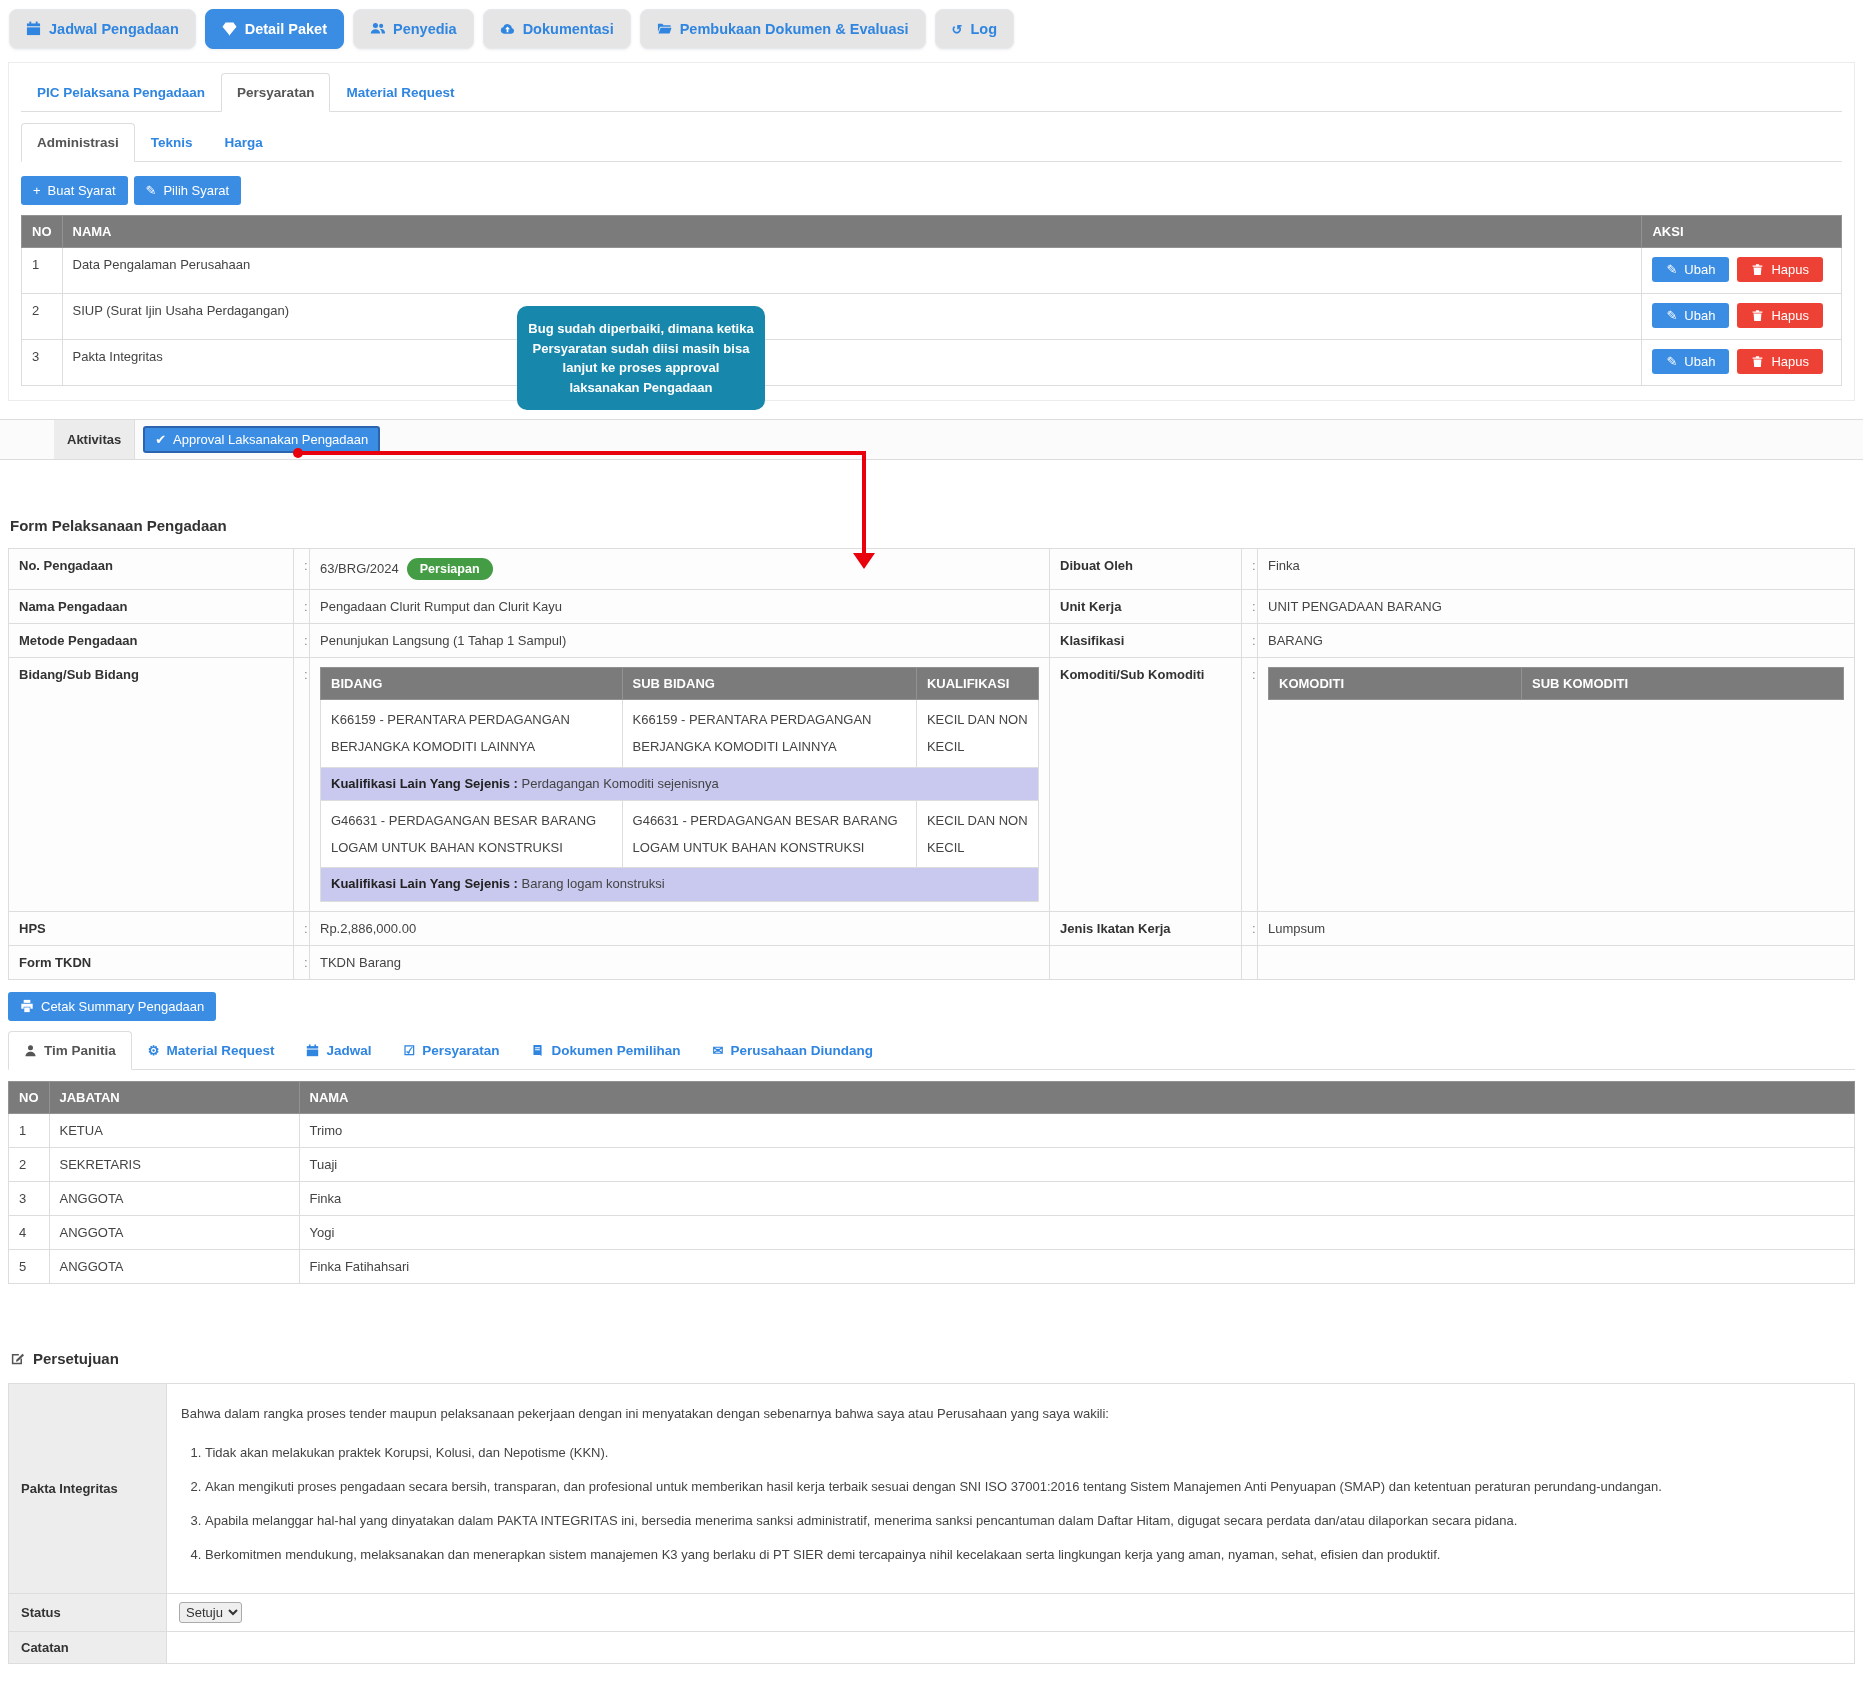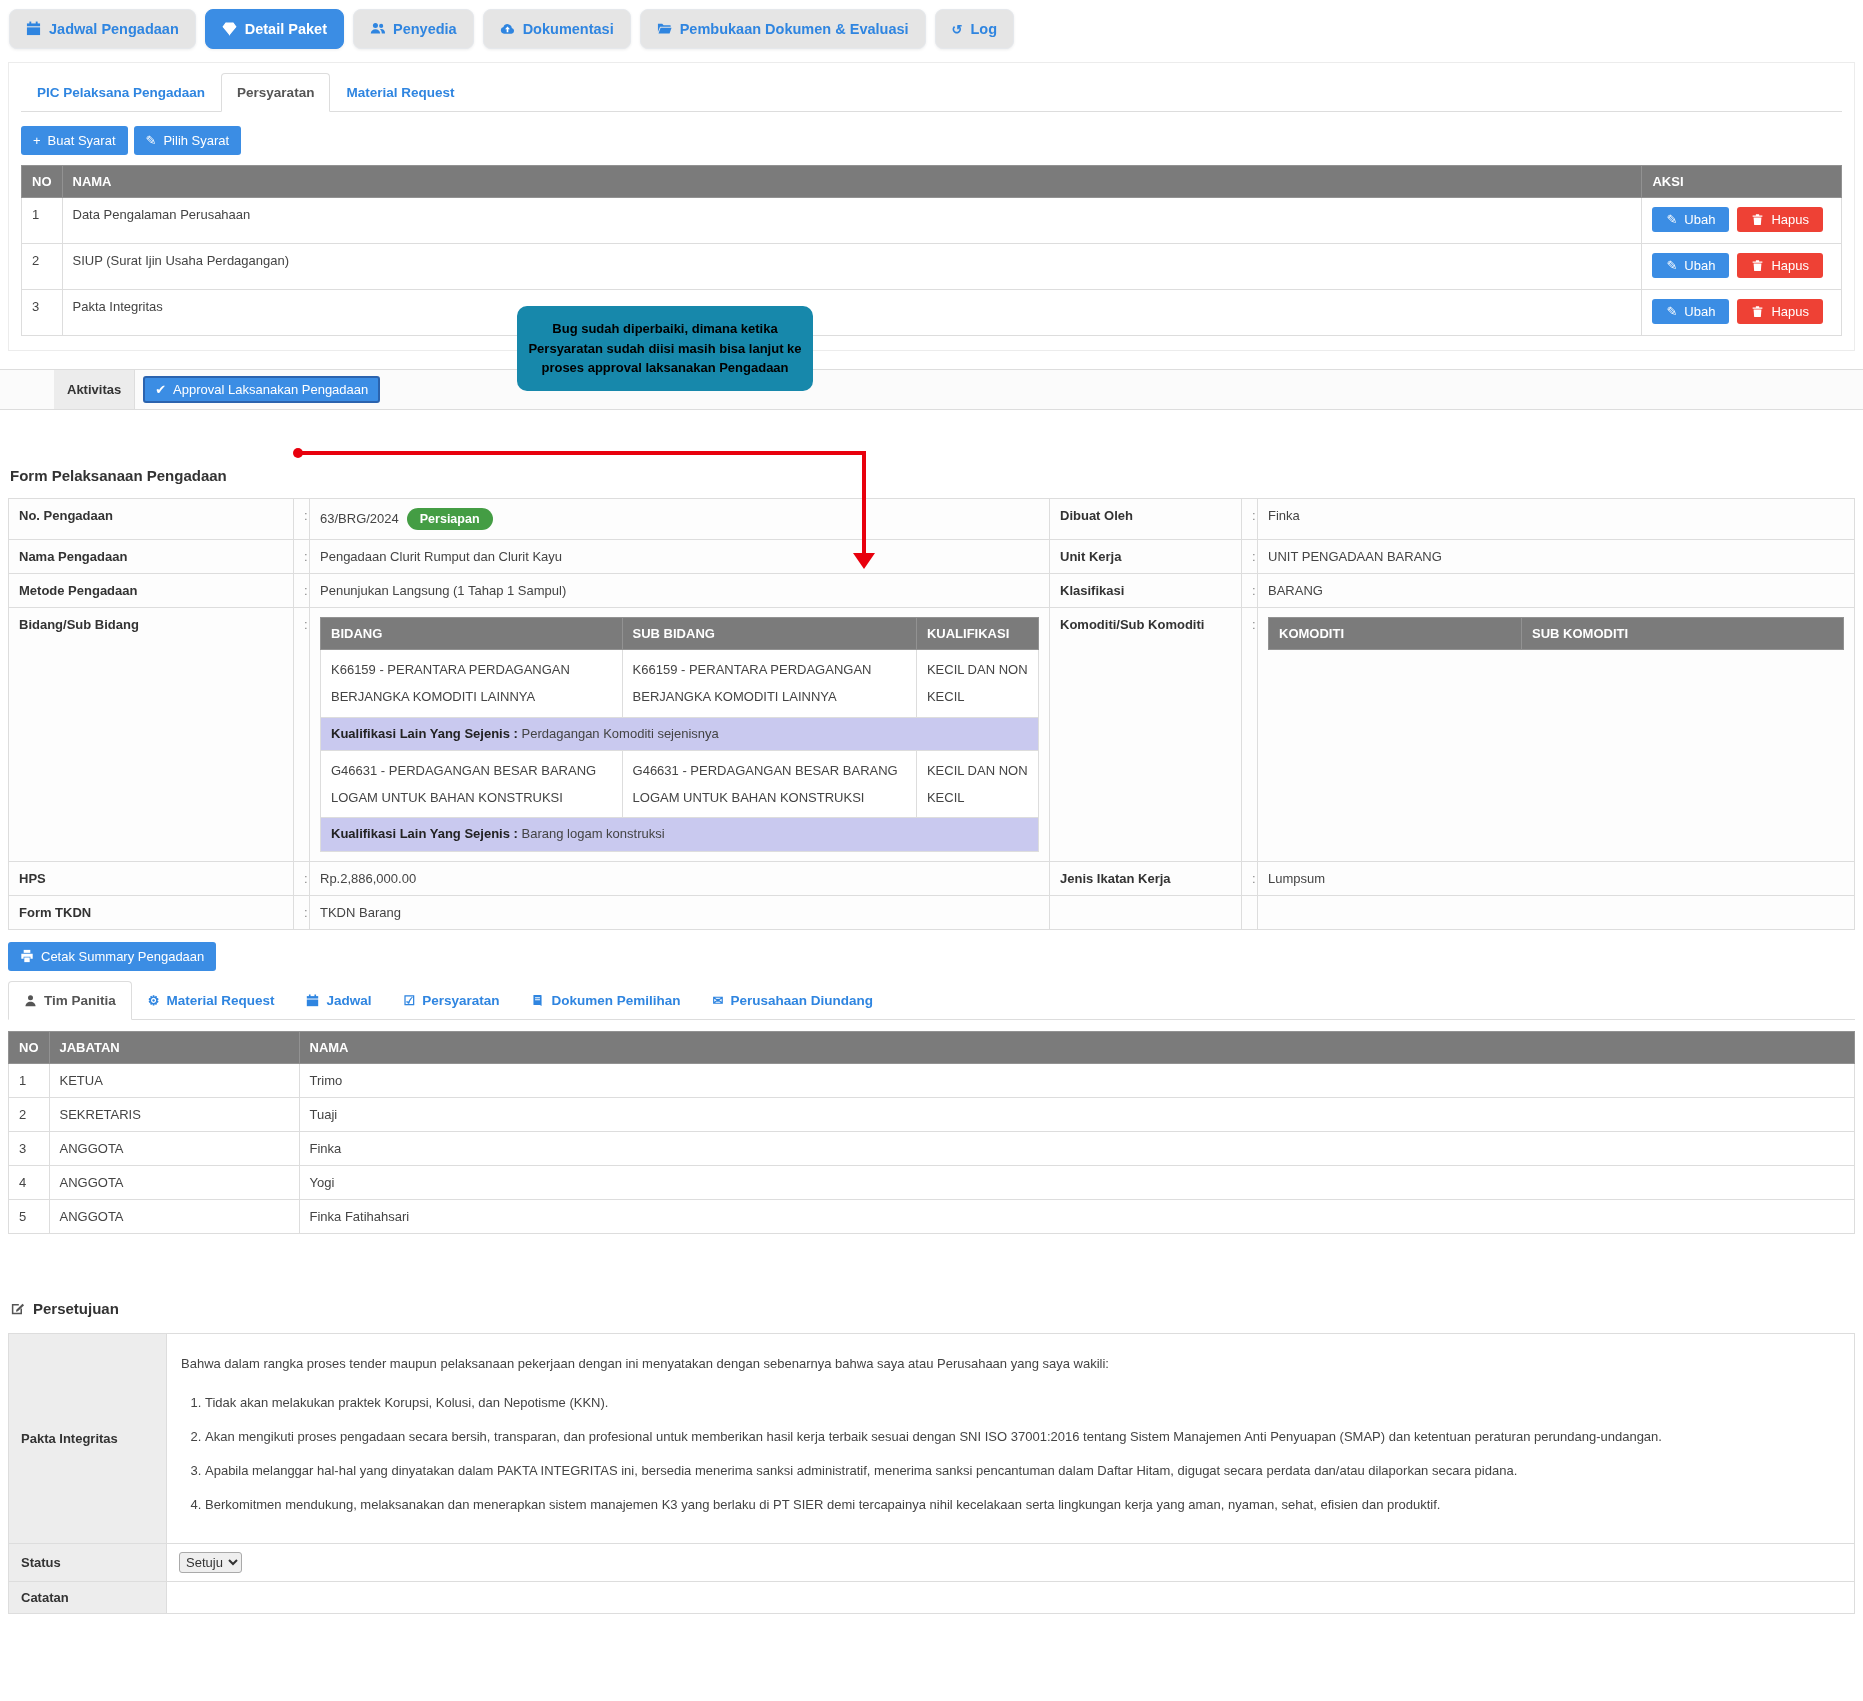--- a/index.html
+++ b/index.html
@@ -50,22 +50,22 @@
   table.grid th { background:#7b7b7b; color:#fff; text-align:left; font-weight:700; padding:8px 10px; border:1px solid #929292; }
   table.grid td { border:1px solid #ddd; padding:9px 10px; vertical-align:top; background:#fff; }
   .syarat-table td { height:46px; }
   .col-no { width:34px; }
   .col-aksi { width:184px; }
   .aksi-cell { white-space:nowrap; }
   .aksi-cell .btn { margin-right:8px; }
 
   
   .callout {
-    position:absolute; left:517px; top:306px; width:296px; z-index:6;
-    background:#1788ab; color:#000000; font-weight:700; font-size:13px; line-height:1.5;
+    position:absolute; left:517px; top:306px; width:248px; z-index:6;
+    background:#1788ab; color:#ffffff; font-weight:700; font-size:13px; line-height:1.5;
     text-align:center; padding:13px 10px; border-radius:10px;
   }
   .arrow-dot  { position:absolute; left:293px; top:448px; width:10px; height:10px; border-radius:50%; background:#e8000d; z-index:5; }
   .arrow-h    { position:absolute; left:298px; top:451px; width:568px; height:4px; background:#e8000d; z-index:5; }
   .arrow-v    { position:absolute; left:862px; top:451px; width:4px;  height:103px; background:#e8000d; z-index:5; }
   .arrow-head { position:absolute; left:853px; top:553px; width:0; height:0; z-index:5;
                 border-left:11px solid transparent; border-right:11px solid transparent; border-top:16px solid #e8000d; }
 
   
   .aktivitas { margin-top:18px; border-top:1px solid #ddd; border-bottom:1px solid #ddd; background:#fbfbfb; display:flex; align-items:center; height:41px;padding-left:46px; }
@@ -169,20 +169,31 @@
         <span>PIC Pelaksana Pengadaan</span>
       </button>
       <button class="tab active">
         <span>Persyaratan</span>
       </button>
       <button class="tab">
         <span>Material Request</span>
       </button>
     </div>
 
+    <div class="tabs" style="margin-top:11px;">
+      <button class="tab active">
+        <span>Administrasi</span>
+      </button>
+      <button class="tab">
+        <span>Teknis</span>
+      </button>
+      <button class="tab">
+        <span>Harga</span>
+      </button>
+    </div>
 
     <div class="toolbar">
       <button class="btn btn-blue">
         <span class="icon glyph">+</span>
         <span>Buat Syarat</span>
       </button>
       <button class="btn btn-blue">
         <span class="icon glyph">✎</span>
         <span>Pilih Syarat</span>
       </button>

